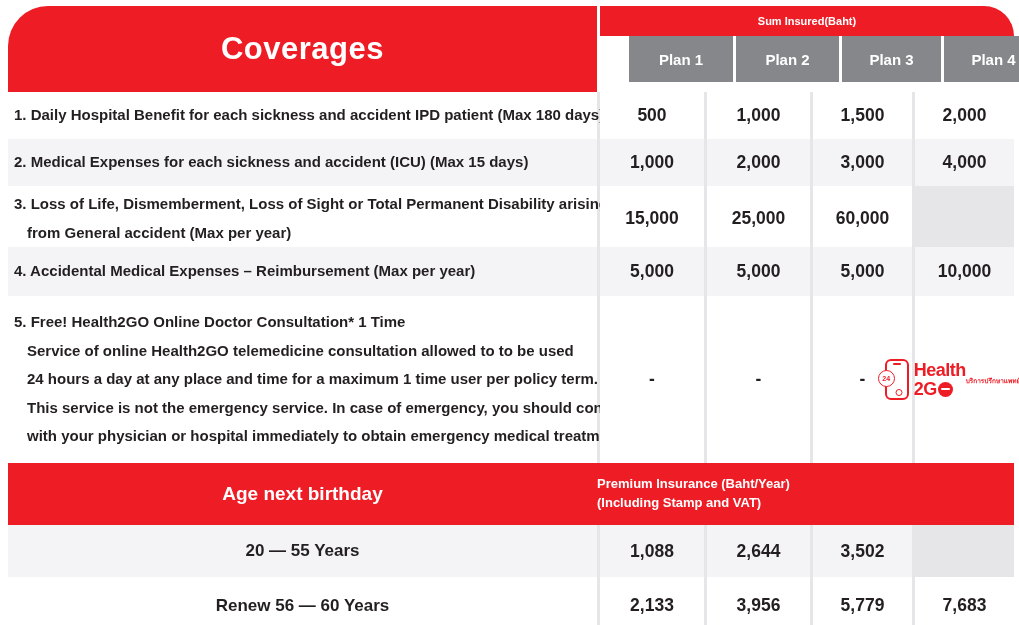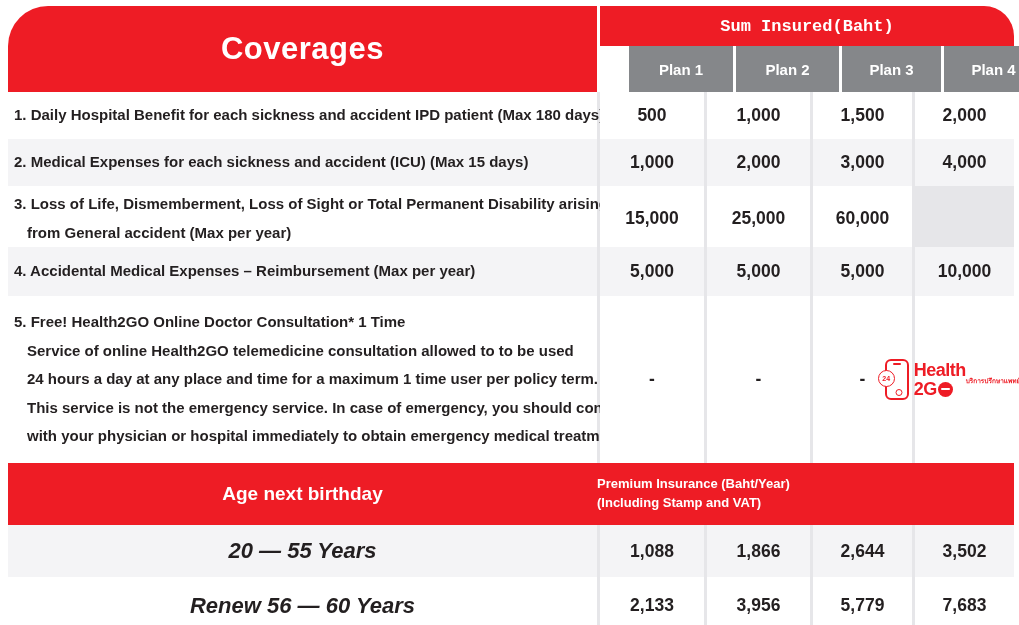--- a/index.html
+++ b/index.html
@@ -18,23 +18,23 @@
 
   
   .header{display:grid;grid-template-columns:589px 414px;column-gap:3px;}
   .coverages{
     height:86px;background:var(--red);border-top-left-radius:40px;
     color:#fff;font-size:31px;font-weight:bold;letter-spacing:.5px;
     display:flex;align-items:center;justify-content:center;
   }
   .right-head{display:flex;flex-direction:column;}
   .sum-insured{
-    height:40px;background:var(--red);border-top-right-radius:30px;
-    color:#fff;font-size:17px;font-weight:bold;
-    display:flex;align-items:center;justify-content:center;font-family:Liberation Mono, monospace;
+    height:30px;background:var(--red);border-top-right-radius:30px;
+    color:#fff;font-size:11px;font-weight:bold;
+    display:flex;align-items:center;justify-content:center;
   }
   .plans{height:46px;display:grid;grid-template-columns:104px 103px 99px 99px;column-gap:3px;padding-left:29px;}
   .plan{
     background:var(--gray-head);color:#fff;font-size:15px;font-weight:bold;
     display:flex;align-items:center;justify-content:center;
   }
 
   
   .grid-row{display:grid;grid-template-columns:589px 104px 103px 99px 99px;column-gap:3px;background:var(--sep);}
   .bg-w{background:#ffffff;}
@@ -43,21 +43,21 @@
   .desc{display:flex;flex-direction:column;justify-content:center;padding:4px 6px;}
   .line{font-size:15px;font-weight:bold;color:var(--ink);line-height:28.5px;white-space:nowrap;}
   .indent{padding-left:13px;}
   .val{font-size:17.5px;font-weight:bold;color:var(--ink);display:flex;align-items:center;justify-content:center;}
 
   
   .band{height:62px;background:var(--red);display:grid;grid-template-columns:589px 417px;align-items:center;}
   .band-left{color:#fff;font-size:19px;font-weight:bold;text-align:center;}
   .band-right{color:#fff;font-size:13px;font-weight:bold;text-align:left;line-height:1.45;}
 
-  .premium-label{font-size:22px;font-weight:bold;color:var(--ink);display:flex;align-items:center;justify-content:center;font-style:italic;}
+  .premium-label{font-size:17px;font-weight:bold;color:var(--ink);display:flex;align-items:center;justify-content:center;}
 
   
   .logo-cell{display:flex;align-items:center;justify-content:center;}
   .logo{display:flex;flex-direction:row;align-items:center;}
   .logo-top{display:flex;align-items:center;gap:5px;}
   .phone{
     position:relative;width:20px;height:37px;border:2.5px solid var(--red);
     border-radius:6px;background:#fff;
   }
   .phone-notch{position:absolute;top:2px;left:50%;transform:translateX(-50%);width:8px;height:2px;background:var(--red);border-radius:2px;}
@@ -171,21 +171,20 @@
       <div class="band-left">Age next birthday</div>
       <div class="band-right">
         <div>Premium Insurance (Baht/Year)</div>
         <div>(Including Stamp and VAT)</div>
       </div>
     </div>
 
     <div class="grid-row h52">
       <div class="premium-label bg-g">20 — 55  Years</div>
       <div class="val bg-g">1,088</div>
-      <div class="val bg-g">1,866</div>
       <div class="val bg-g">2,644</div>
       <div class="val bg-g">3,502</div>
     </div>
 
     <div class="grid-row h57">
       <div class="premium-label bg-w">Renew 56 — 60  Years</div>
       <div class="val bg-w">2,133</div>
       <div class="val bg-w">3,956</div>
       <div class="val bg-w">5,779</div>
       <div class="val bg-w">7,683</div>

